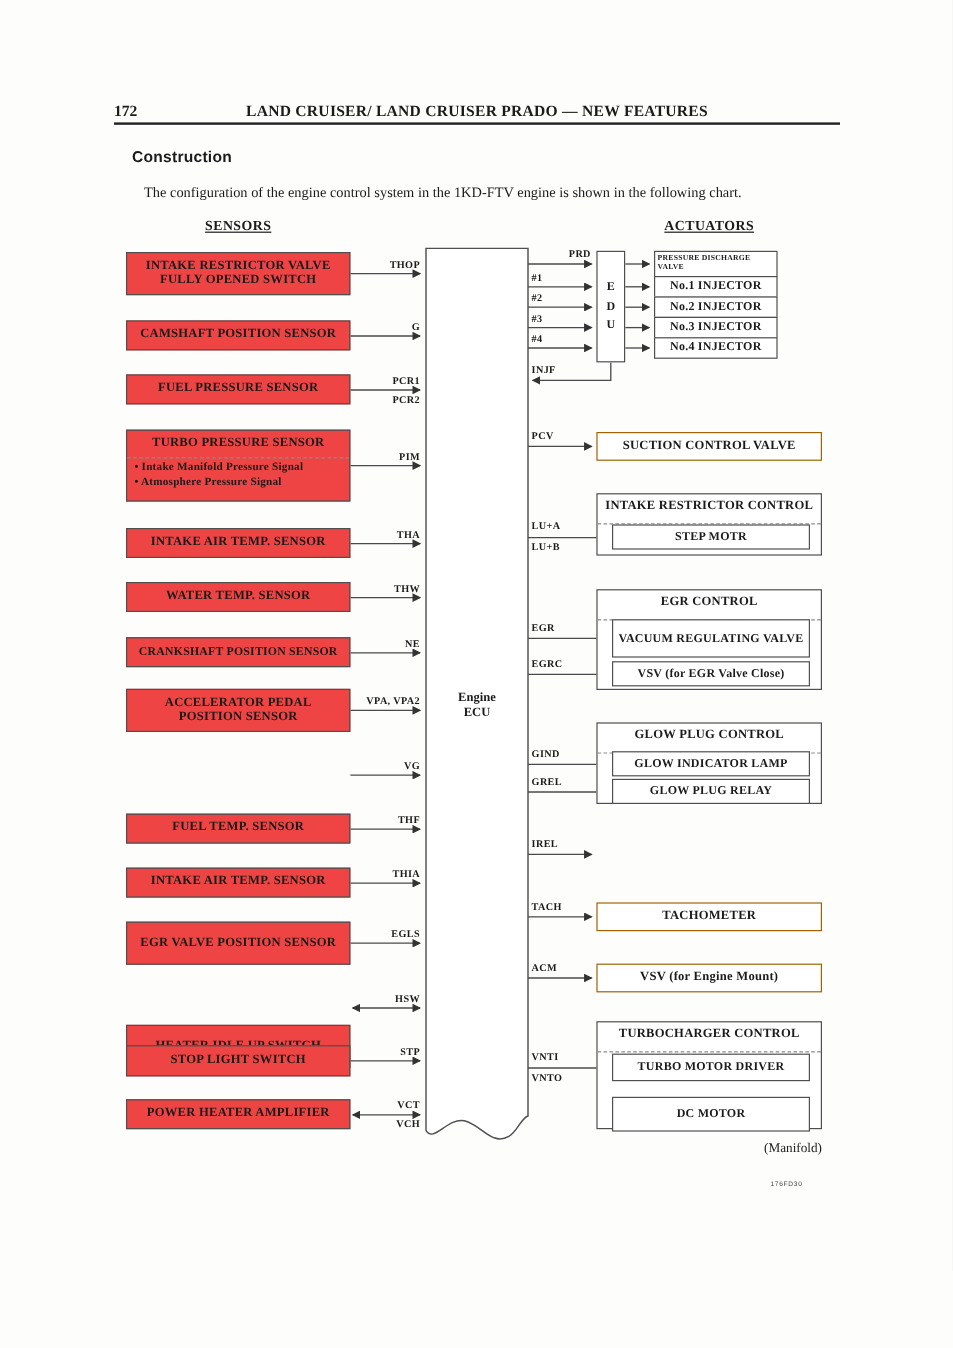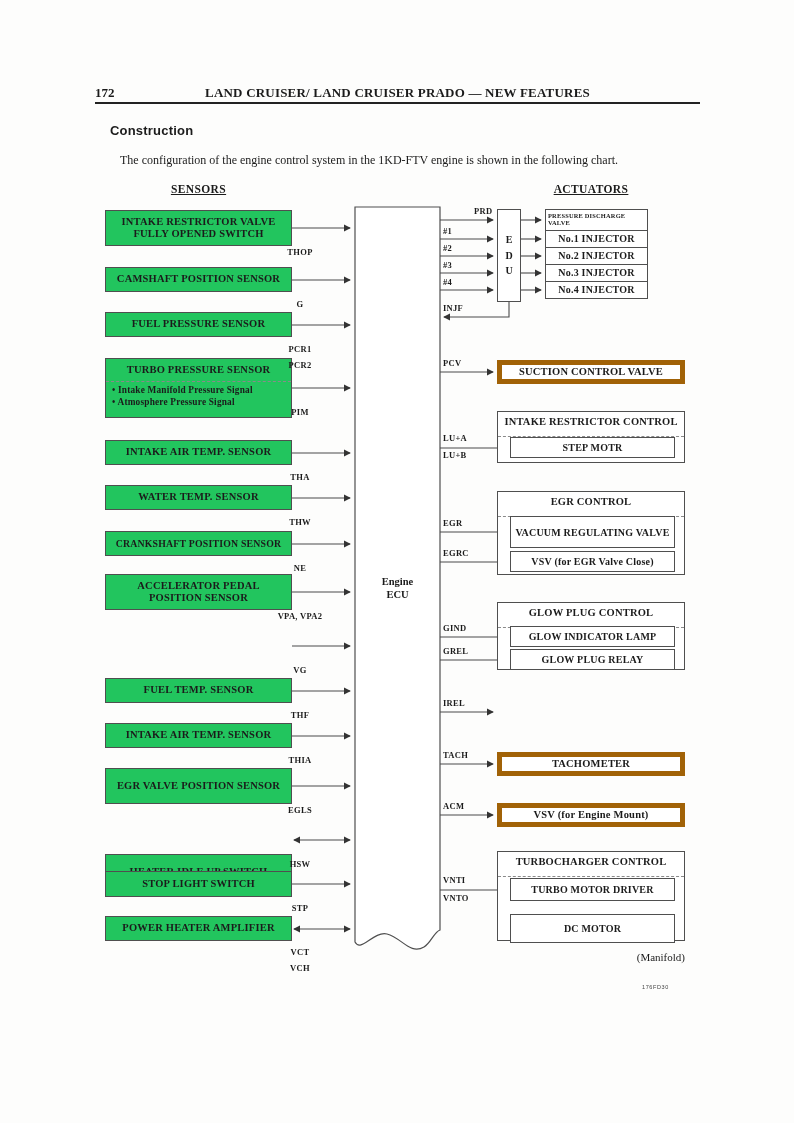--- a/index.html
+++ b/index.html
@@ -7,34 +7,34 @@
         font-family:"Liberation Serif",serif;color:#1b1b1b;overflow:hidden;}
   .abs{position:absolute;box-sizing:border-box;}
   
   .pgnum{font:bold 13px "Liberation Serif",serif;}
   .htitle{font:bold 13px "Liberation Serif",serif;text-align:center;letter-spacing:.2px;}
   .hrule{height:2px;background:#222;}
   .construction{font:bold 13px "Liberation Sans",sans-serif;letter-spacing:.2px;}
   .intro{font:12px/1.3 "Liberation Serif",serif;width:586px;text-indent:10px;}
   .colhead{font:bold 11.5px "Liberation Serif",serif;text-decoration:underline;text-align:center;letter-spacing:.4px;}
   
-  .sbox{left:105px;width:187px;border:1px solid #4f4f4f;background:#22c55e;
+  .sbox{left:105px;width:187px;border:1px solid #4f4f4f;background:#ef4444;
         display:flex;align-items:center;justify-content:center;text-align:center;
         font:600 10.5px/1.15 "Liberation Serif",serif;letter-spacing:.2px;padding:1px 4px;}
-  .abox{left:497px;width:188px;border:5px solid #a16207;background:#fff;
+  .abox{left:497px;width:188px;border:1px solid #a16207;background:#fff;
         display:flex;align-items:center;justify-content:center;text-align:center;
         font:600 10.5px/1.15 "Liberation Serif",serif;letter-spacing:.2px;padding:1px 0;}
   .cbox{left:497px;width:188px;border:1px solid #4f4f4f;background:#fff;}
   .ctitle{position:absolute;top:0;left:0;right:0;height:20px;border-bottom:1px dashed #8a8a8a;
         text-align:center;font:600 10.5px/1.1 "Liberation Serif",serif;letter-spacing:.2px;padding-top:4px;}
   .ibox{left:510px;width:165px;border:1px solid #4f4f4f;background:#fff;
         display:flex;align-items:center;justify-content:center;text-align:center;
         font:600 10px/1.1 "Liberation Serif",serif;letter-spacing:.2px;padding:1px 3px;}
   .sig{font:bold 8.5px "Liberation Serif",serif;letter-spacing:.3px;white-space:nowrap;}
-  .sigL{left:250px;width:100px;text-align:center;margin-top:32px;}
+  .sigL{left:250px;width:100px;text-align:right;}
   .sigR{left:443px;text-align:left;}
   .edu{left:497px;top:209px;width:24px;height:93px;border:1px solid #4f4f4f;background:#fff;
        display:flex;flex-direction:column;align-items:center;justify-content:center;
        font:600 10px/1.55 "Liberation Serif",serif;}
   .ecuLabel{left:355px;top:576px;width:85px;text-align:center;
        font:600 10.5px/1.2 "Liberation Serif",serif;}
   .turboTitle{height:22px;border-bottom:1px dashed #8a8a8a;display:flex;align-items:center;justify-content:center;}
   .bullets{padding:3px 2px 2px 6px;text-align:left;font:600 9.3px/1.25 "Liberation Serif",serif;}
   .bullets div::before{content:"•  ";}
   .pdv{left:545px;top:209px;width:103px;height:22px;border:1px solid #4f4f4f;background:#fff;

